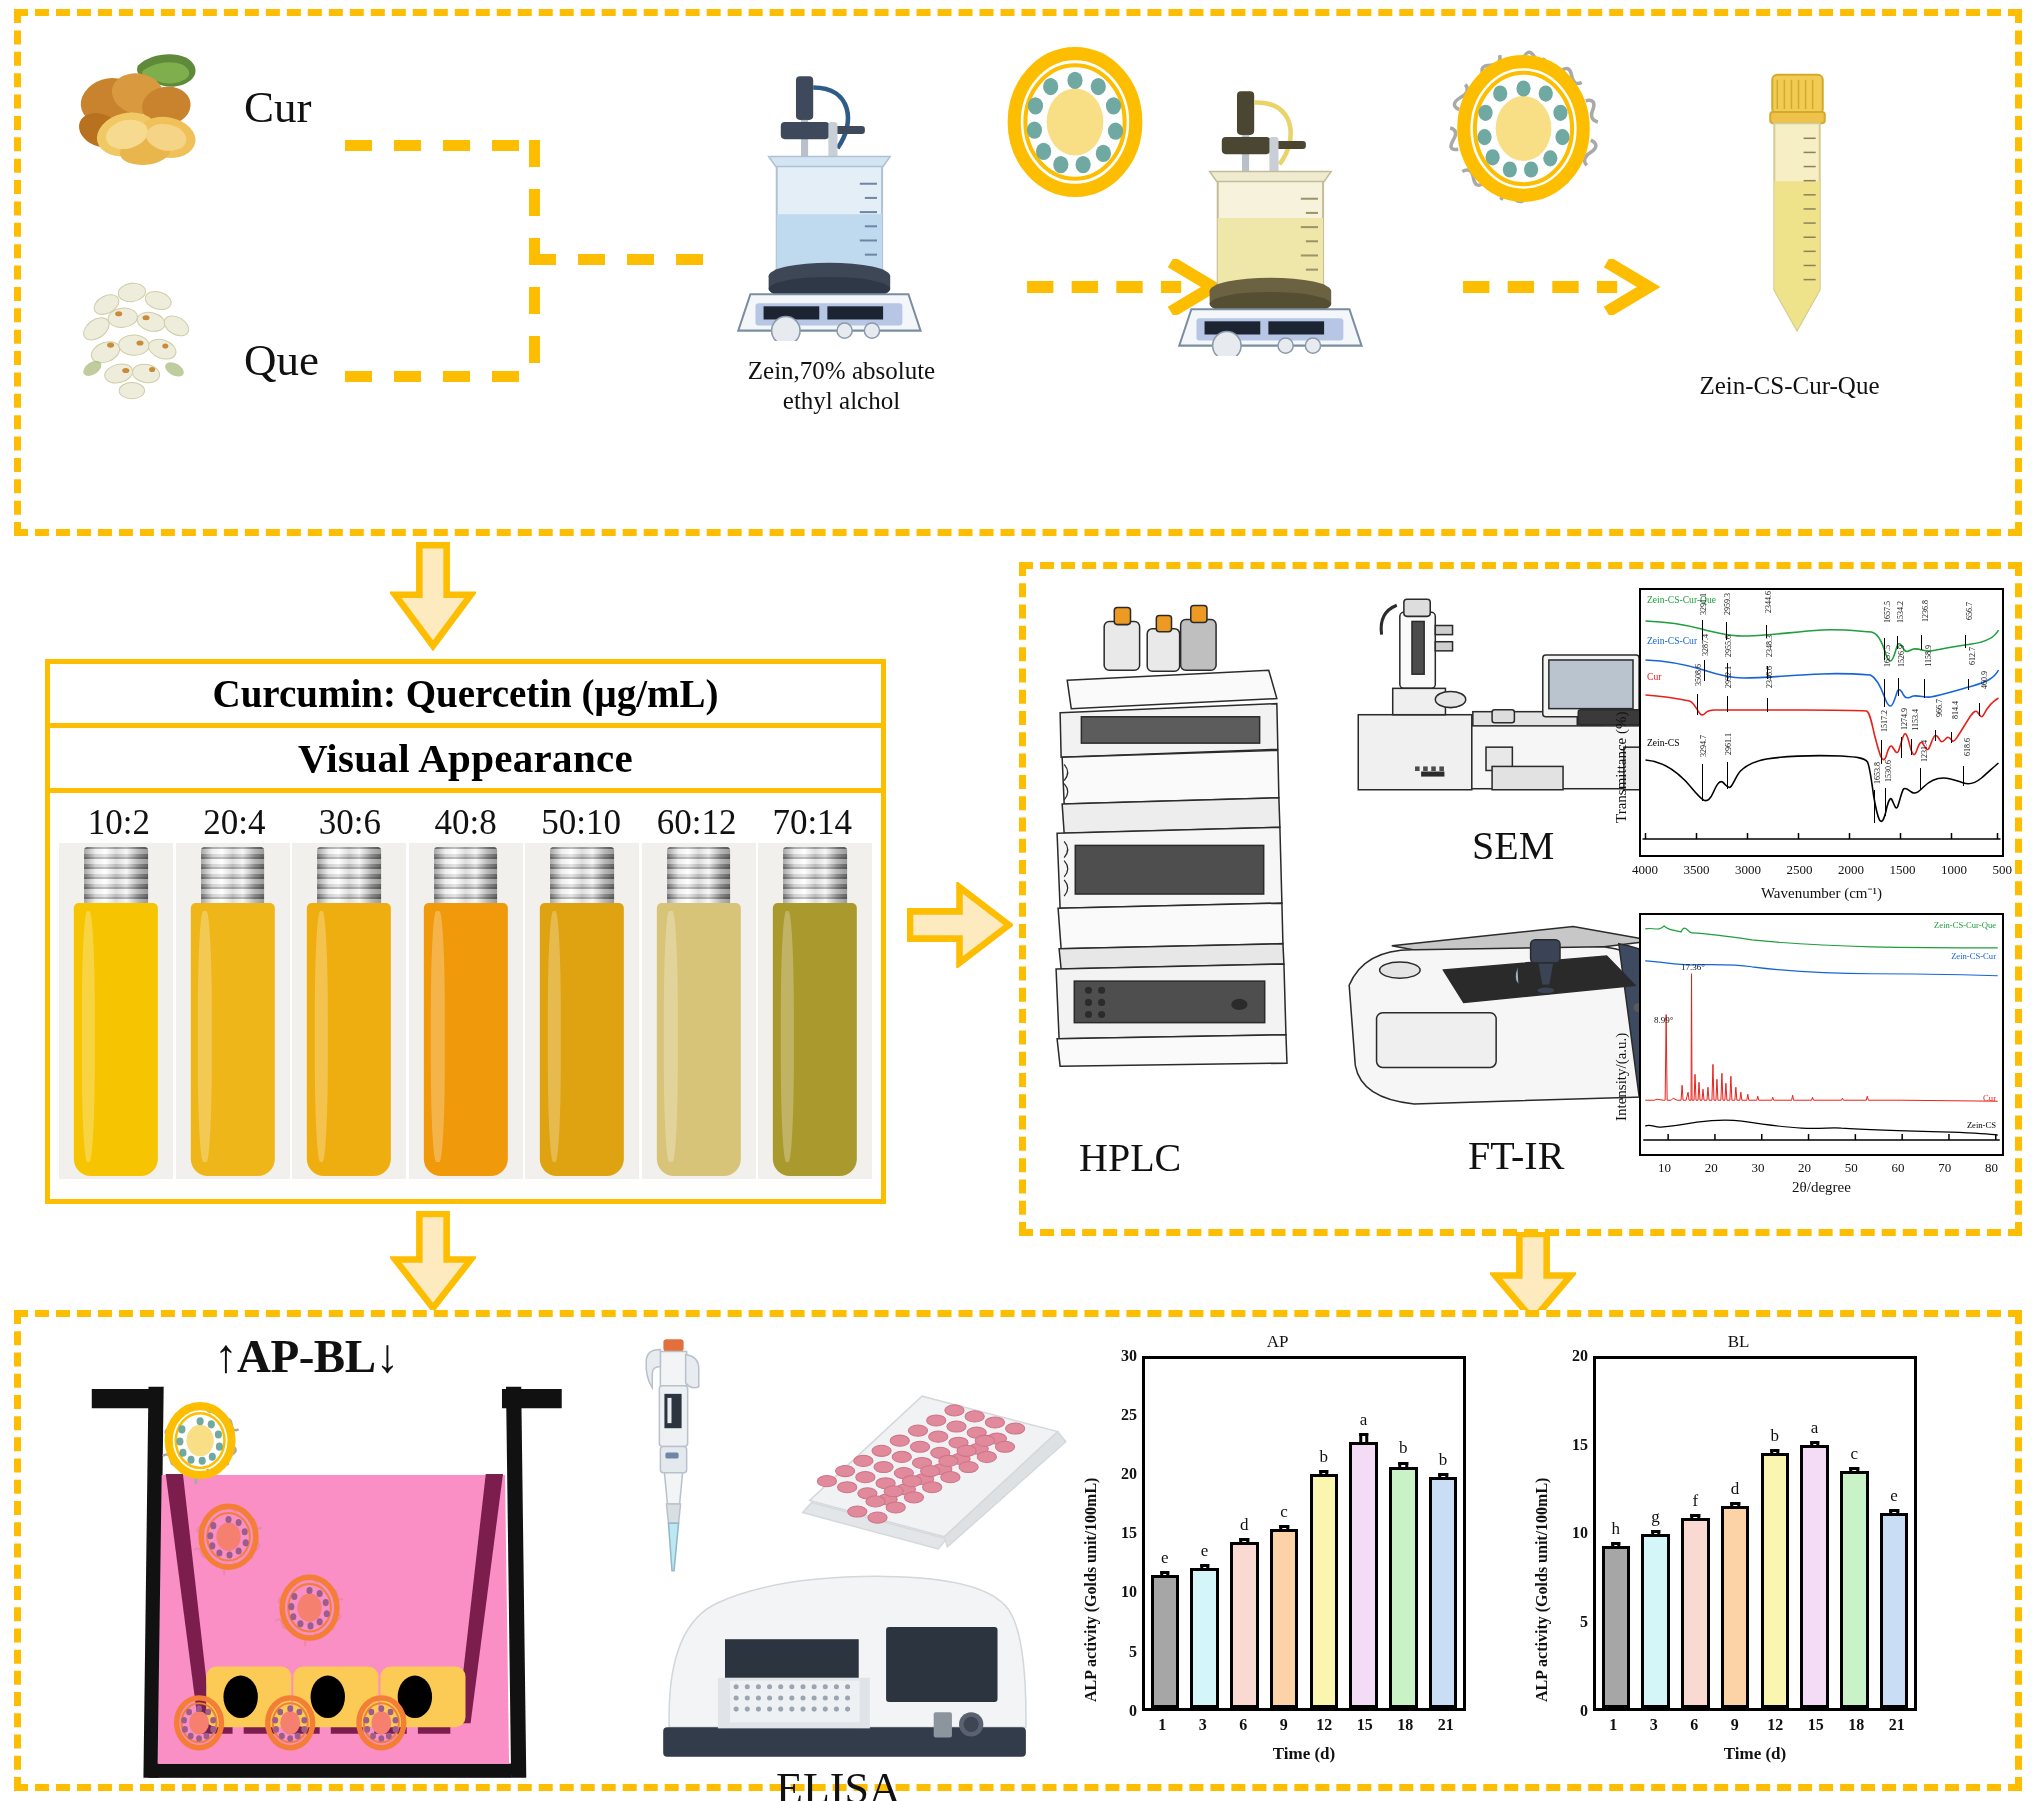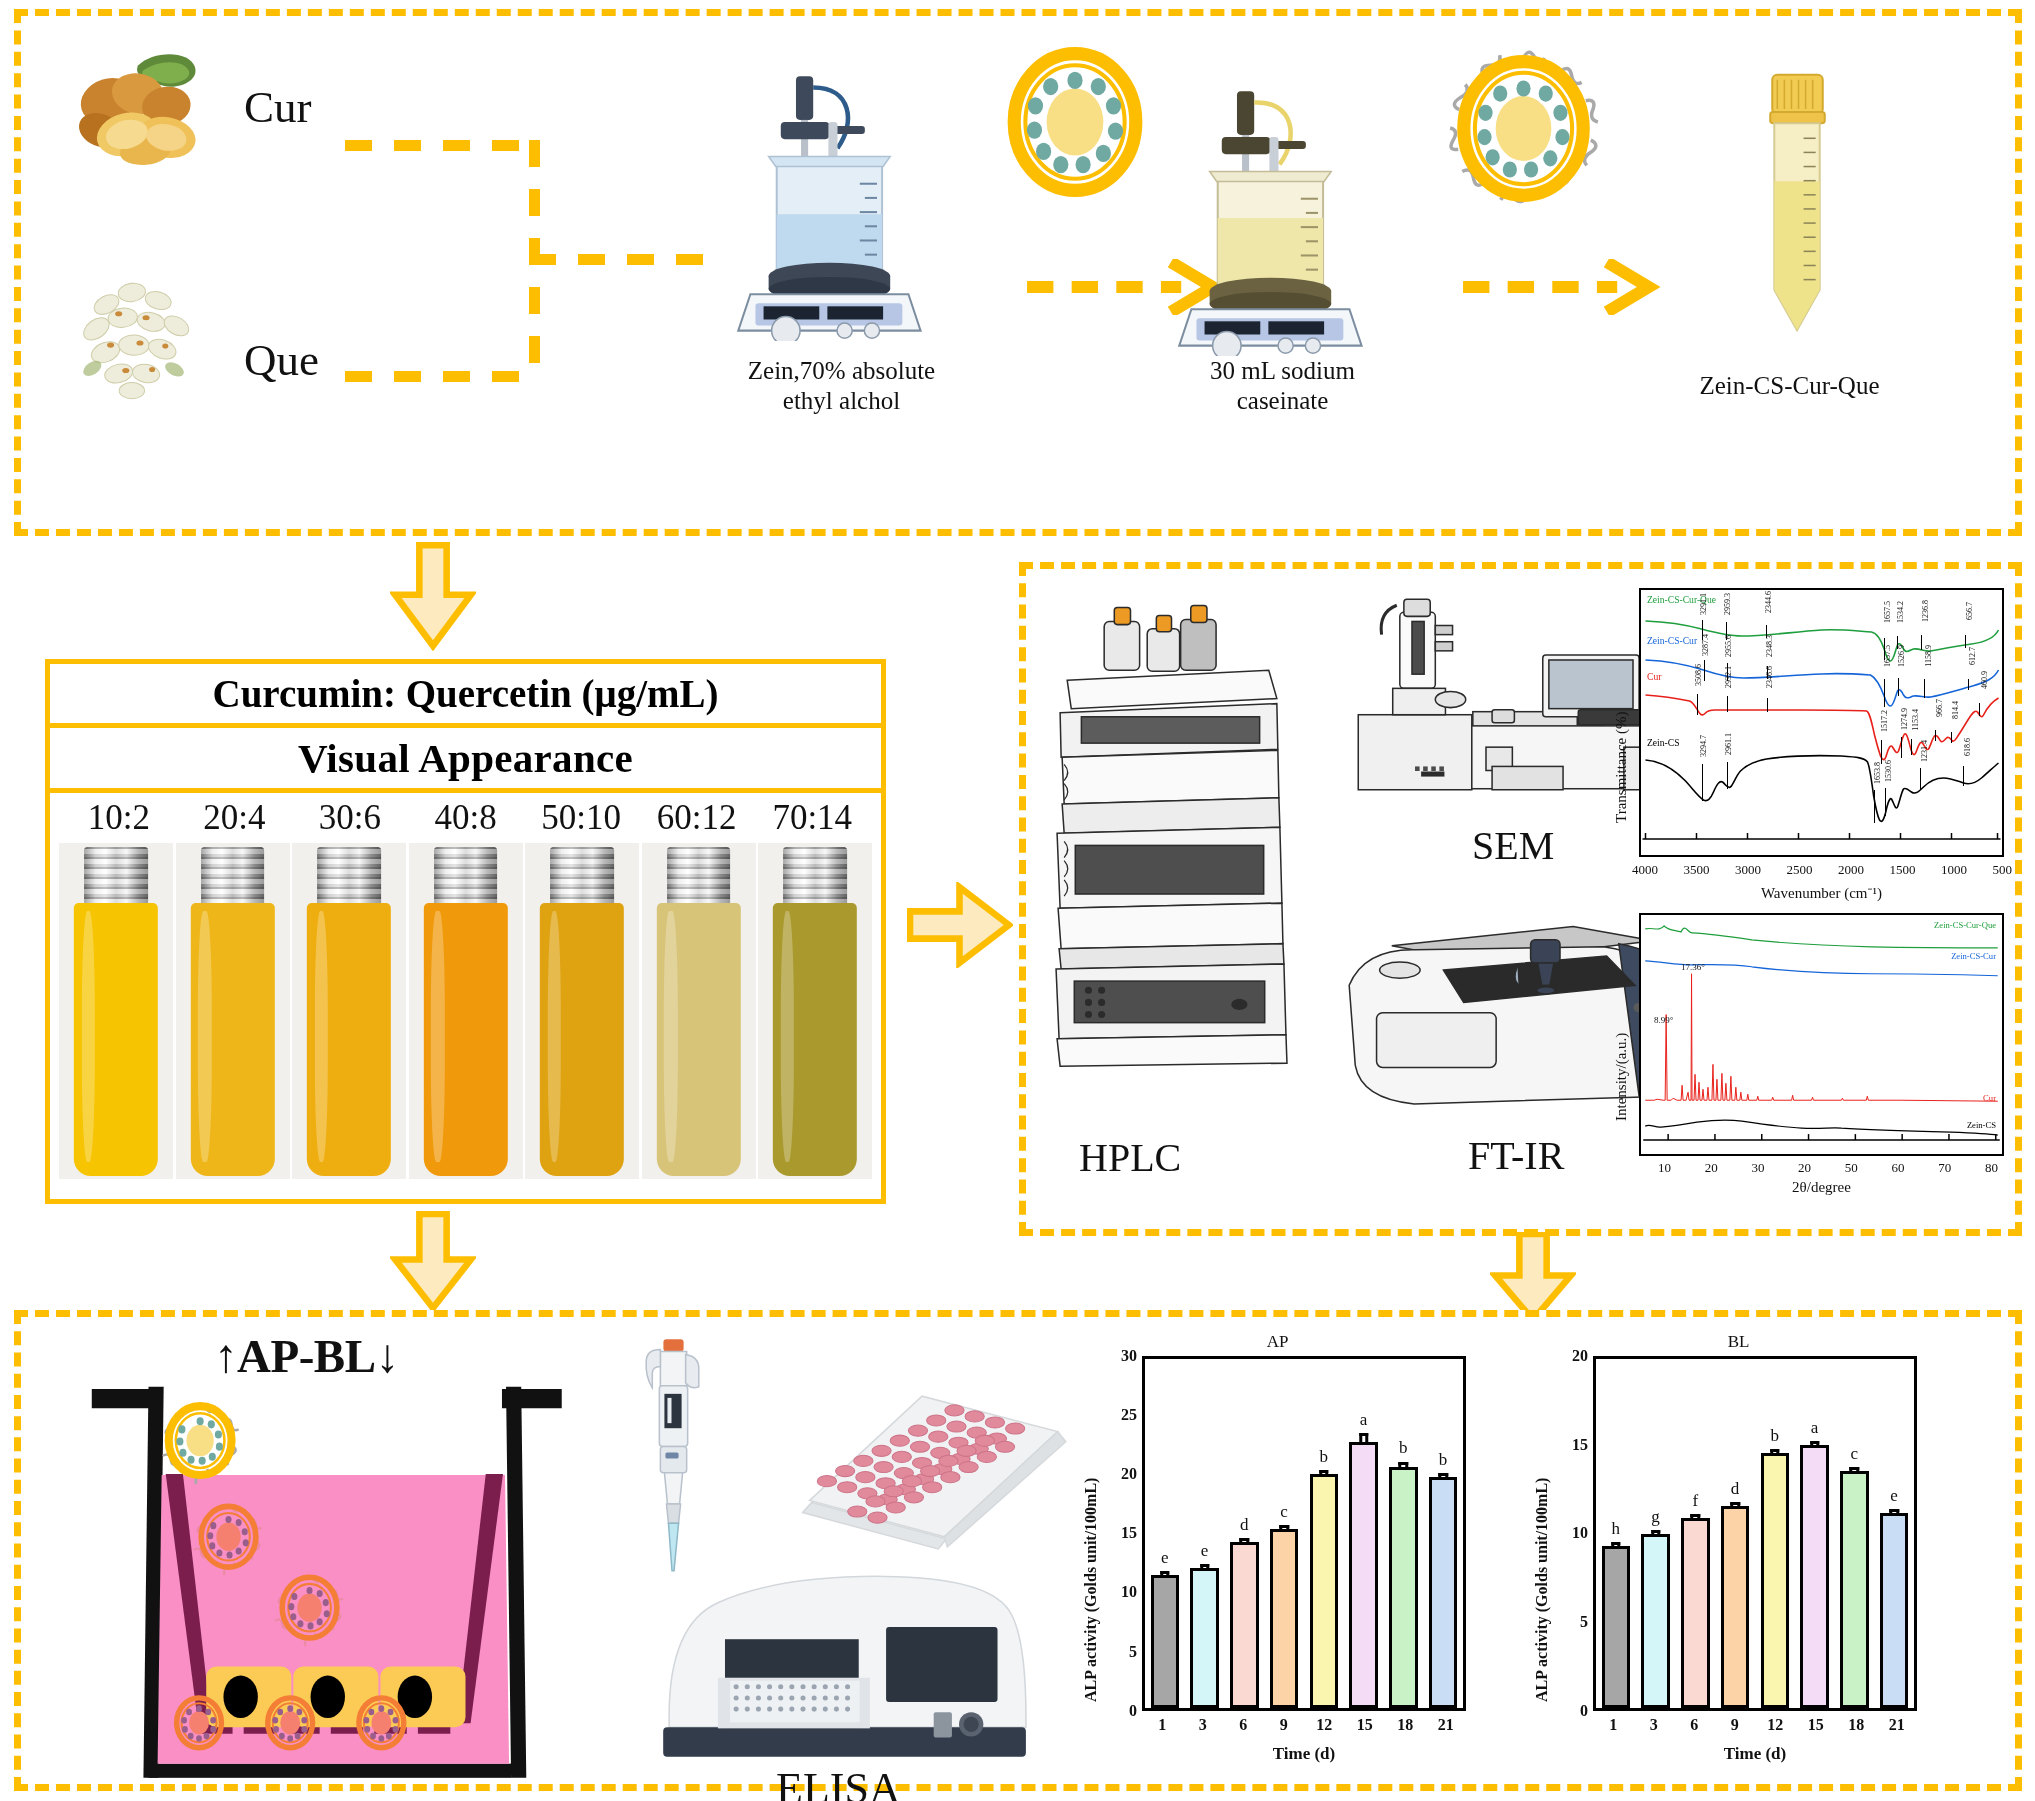--- a/index.html
+++ b/index.html
@@ -24,21 +24,21 @@
   
   .block-arrow-down{position:absolute;}
   .block-arrow-right{position:absolute;}
 
   
   #panel-visual{position:absolute;left:45px;top:659px;width:841px;height:545px;box-sizing:border-box;border:5px solid #FDBE02;background:#fff;}
   .va-row{box-sizing:border-box;width:100%;display:flex;align-items:center;justify-content:center;}
   .va-row.sep{border-bottom:5px solid #FDBE02;}
   .va-title{height:65px;font-size:41px;font-weight:bold;letter-spacing:0.3px;}
   .va-sub{height:64px;font-size:39px;font-weight:bold;}
-  .va-ratios{height:50px;display:flex;align-items:center;justify-content:space-between;padding:0 11px;box-sizing:border-box;}
+  .va-ratios{height:50px;display:flex;align-items:flex-end;justify-content:space-between;padding:0 11px;box-sizing:border-box;}
   .va-ratio{font-size:35px;font-weight:400;color:#111;flex:1;text-align:center;}
   .va-bottles{height:345px;display:flex;padding:0 9px 9px 9px;box-sizing:border-box;gap:2.5px;}
   .bottle-cell{flex:1;position:relative;background:#f2f0ec;overflow:hidden;}
   .btl-cap{position:absolute;left:50%;transform:translateX(-50%);top:4px;width:56%;height:60px;
     background:linear-gradient(90deg,#7f7f7f 0%,#e8e8e8 18%,#fff 33%,#cfcfcf 50%,#f4f4f4 66%,#9a9a9a 85%,#6e6e6e 100%);
     border-radius:3.5px;}
   .btl-cap::after{content:"";position:absolute;inset:0;background:repeating-linear-gradient(180deg,rgba(0,0,0,.26) 0 2.5px,rgba(255,255,255,.30) 2.5px 6.6px,rgba(0,0,0,.10) 6.6px 10px);border-radius:3.5px;}
   .btl-body{position:absolute;left:50%;transform:translateX(-50%);top:60px;bottom:3px;width:74%;border-radius:5px 5px 17px 17px;}
   .btl-body::after{content:"";position:absolute;left:9%;top:3%;width:16%;height:92%;background:rgba(255,255,255,.26);border-radius:40%;}
 
@@ -214,24 +214,20 @@
     <rect x="96" y="412" width="240" height="26" fill="#6B6242"></rect>
     <ellipse cx="216" cy="438" rx="120" ry="24" fill="#564E33"></ellipse>
     <path d="M60 448 L372 448 L396 520 L36 520 Z" fill="#F4F7FA" stroke="#7C8DA0" stroke-width="4"></path>
     <rect x="70" y="466" width="290" height="44" rx="6" fill="#B6C6E4"></rect>
     <rect x="86" y="472" width="110" height="26" fill="#1B2430"></rect>
     <rect x="212" y="472" width="110" height="26" fill="#1B2430"></rect>
     <circle cx="130" cy="520" r="28" fill="#E7EBF0" stroke="#8B9AAB" stroke-width="3"></circle>
     <circle cx="246" cy="520" r="15" fill="#E7EBF0" stroke="#8B9AAB" stroke-width="3"></circle>
     <circle cx="300" cy="520" r="15" fill="#E7EBF0" stroke="#8B9AAB" stroke-width="3"></circle>
   </svg>
-  <div class="step-caption" style="left:1069px;top:340px;width:385px;">
-    <div>30 mL sodium</div>
-    <div>caseinate</div>
-  </div>
 
   <svg style="position:absolute;left:1419px;top:29px;width:167px;height:167px;" viewBox="0 0 330 330">
     <g stroke="#A9A9A9" stroke-width="7" fill="none">
       <path d="M165 26 q10 -22 22 -2 q10 20 20 2"></path>
       <path d="M238 52 q18 -14 22 8 q4 22 20 14"></path>
       <path d="M288 110 q22 -4 14 18 q-8 20 10 24"></path>
       <path d="M298 188 q20 10 0 24 q-20 12 -8 26"></path>
       <path d="M250 254 q10 20 -14 20 q-22 0 -18 20"></path>
       <path d="M170 296 q-4 22 -24 8 q-18 -14 -26 2"></path>
       <path d="M88 272 q-18 14 -22 -10 q-4 -22 -22 -12"></path>

